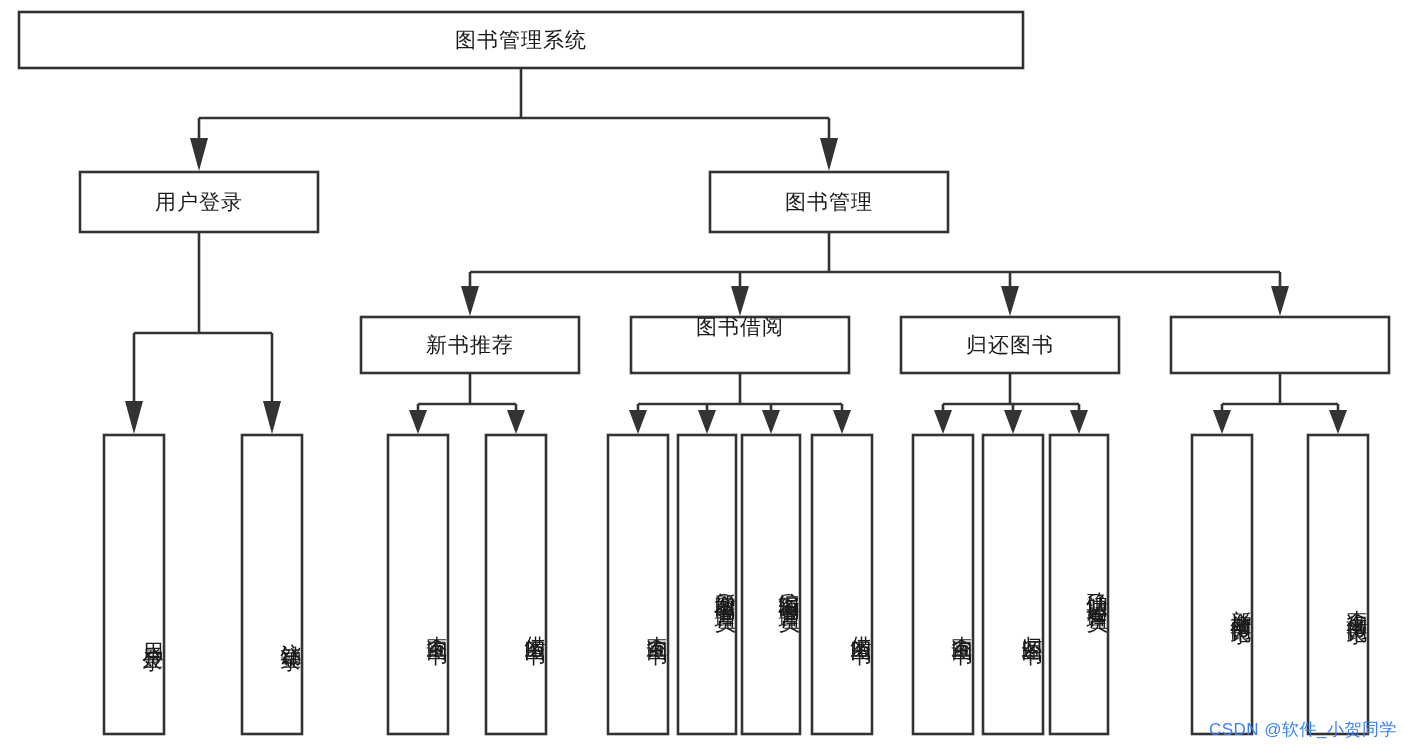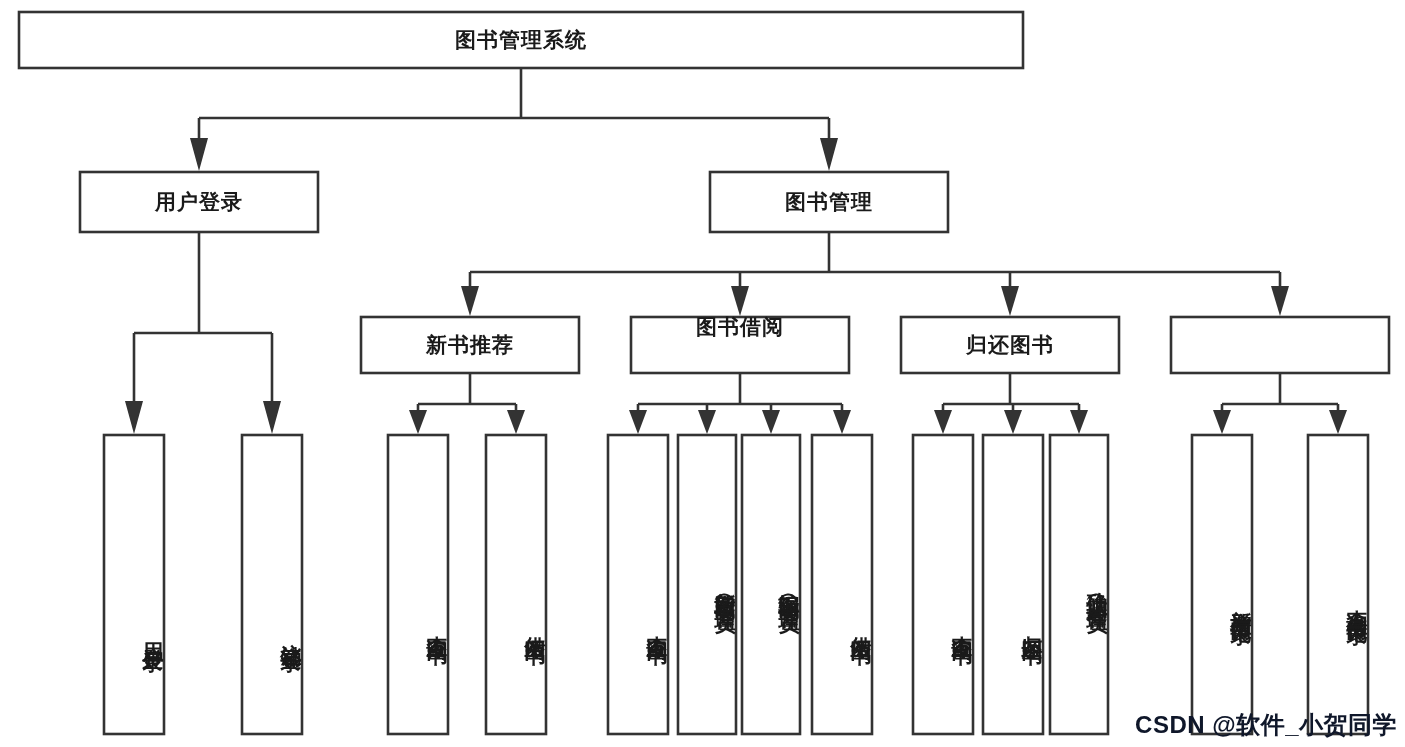--- a/index.html
+++ b/index.html
@@ -12,21 +12,20 @@
     font-family: "Liberation Sans", "DejaVu Sans", sans-serif;
     width: 1405px;
     height: 747px;
     overflow: hidden;
   }
   #diagram-root {
     position: relative;
     width: 1405px;
     height: 747px;
     background: #ffffff;
-    font-weight: bold;
   }
   svg#flow-svg {
     position: absolute;
     left: 0;
     top: 0;
     width: 1405px;
     height: 747px;
     display: block;
   }
   .node-rect {
@@ -69,22 +68,22 @@
     color: #1a1a1a;
     letter-spacing: 1px;
     white-space: nowrap;
     pointer-events: none;
   }
   #watermark {
     position: absolute;
     right: 8px;
     bottom: 6px;
     font-family: "Liberation Sans", "DejaVu Sans", sans-serif;
-    font-size: 24px;
-    color: #0f172a;
+    font-size: 17px;
+    color: #3b82f6;
     letter-spacing: 0.5px;
     white-space: nowrap;
     user-select: none;
   }
 </style>
 </head>
 <body>
 
 <div id="diagram-root">
 

